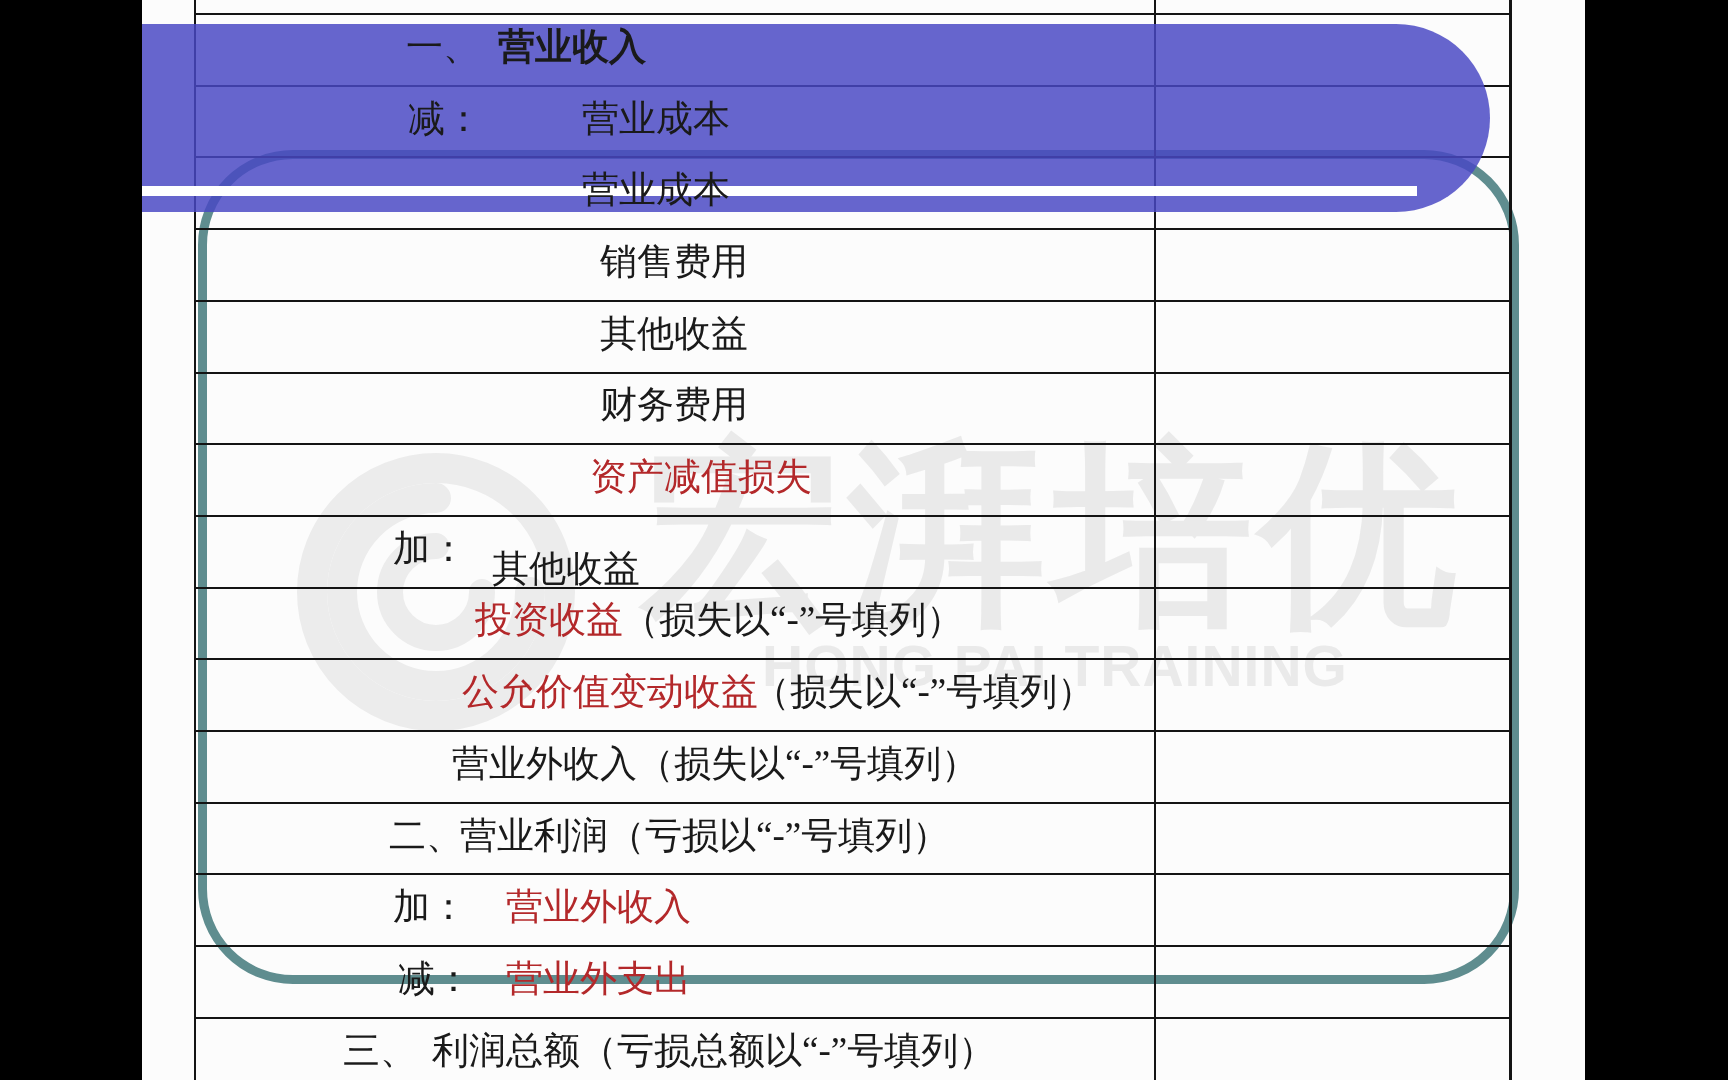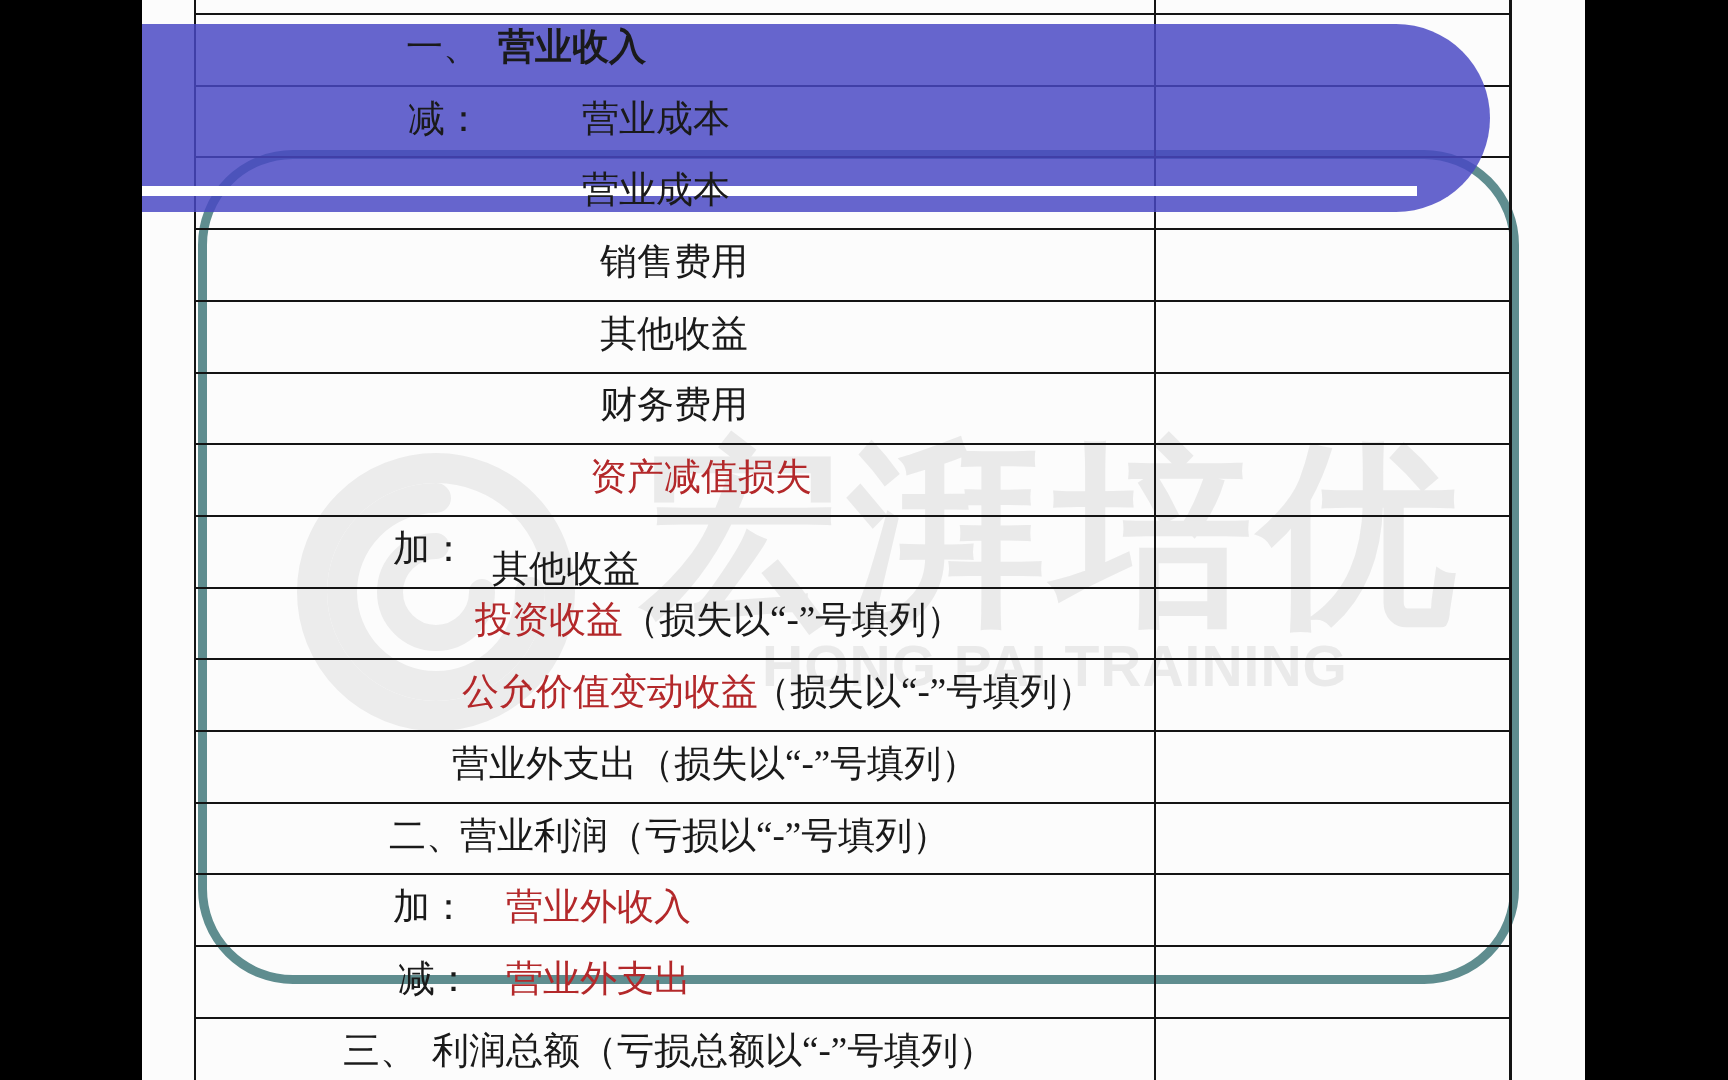--- a/index.html
+++ b/index.html
@@ -136,21 +136,21 @@
       </div>
       <div class="row-label" style="top: 619.45px;">
         <span class="part c-red" style="left: 475px;">投资收益</span>
         <span class="part c-black" style="left: 622px;">（损失以“-”号填列）</span>
       </div>
       <div class="row-label" style="top: 691.15px;">
         <span class="part c-red" style="left: 462px;">公允价值变动收益</span>
         <span class="part c-black" style="left: 753px;">（损失以“-”号填列）</span>
       </div>
       <div class="row-label" style="top: 762.85px;">
-        <span class="part c-black" style="left: 452px;">营业外支出（损失以“-”号填列）</span>
+        <span class="part c-black" style="left: 452px;">营业外收入（损失以“-”号填列）</span>
       </div>
       <div class="row-label" style="top: 834.55px;">
         <span class="part c-black" style="left: 389px;">二、</span>
         <span class="part c-black" style="left: 460px;">营业利润（亏损以“-”号填列）</span>
       </div>
       <div class="row-label" style="top: 906.25px;">
         <span class="part c-black" style="left: 393px;">加：</span>
         <span class="part c-red" style="left: 506px;">营业外收入</span>
       </div>
       <div class="row-label" style="top: 977.95px;">

